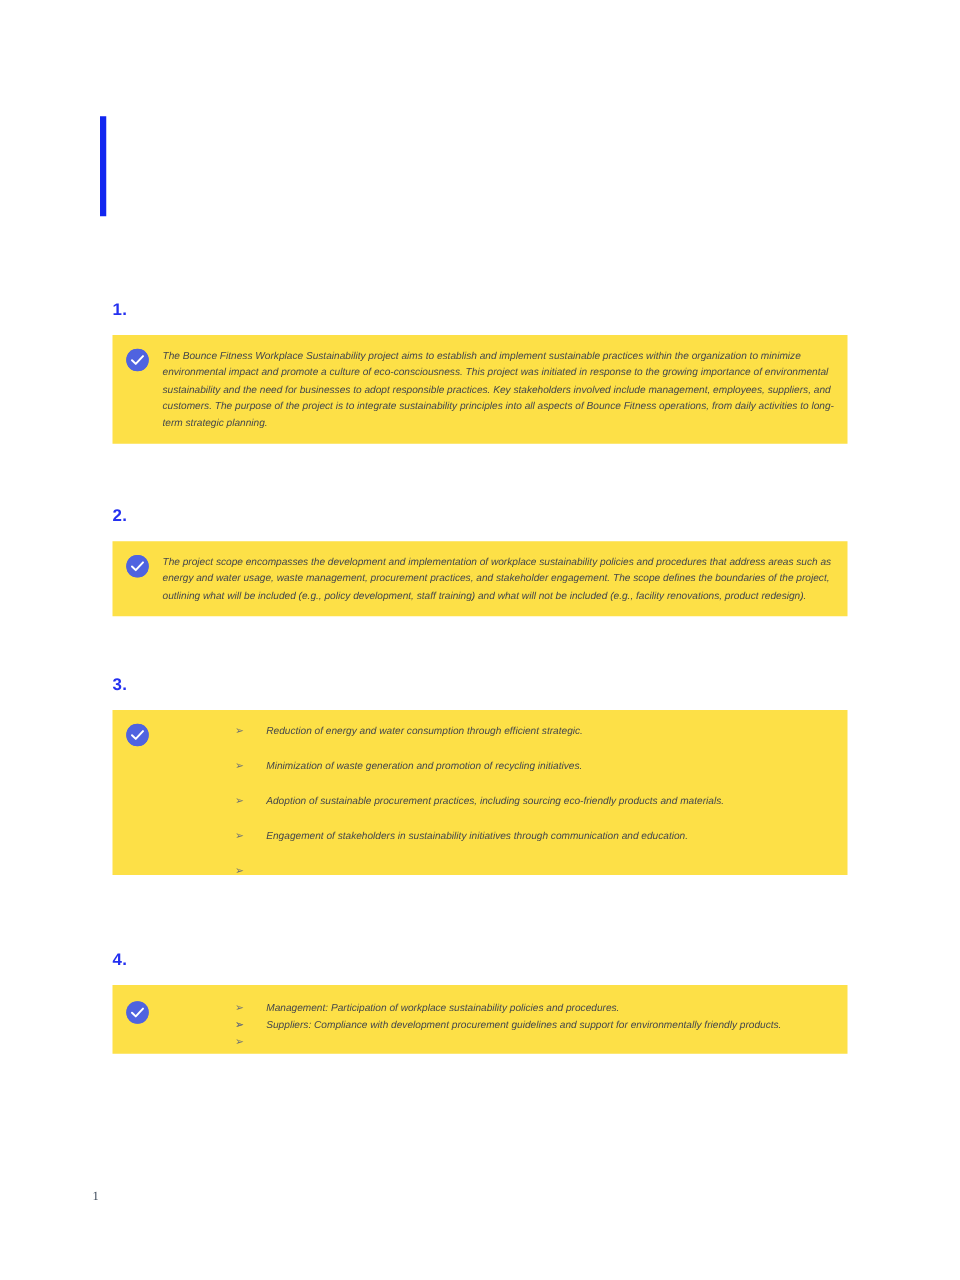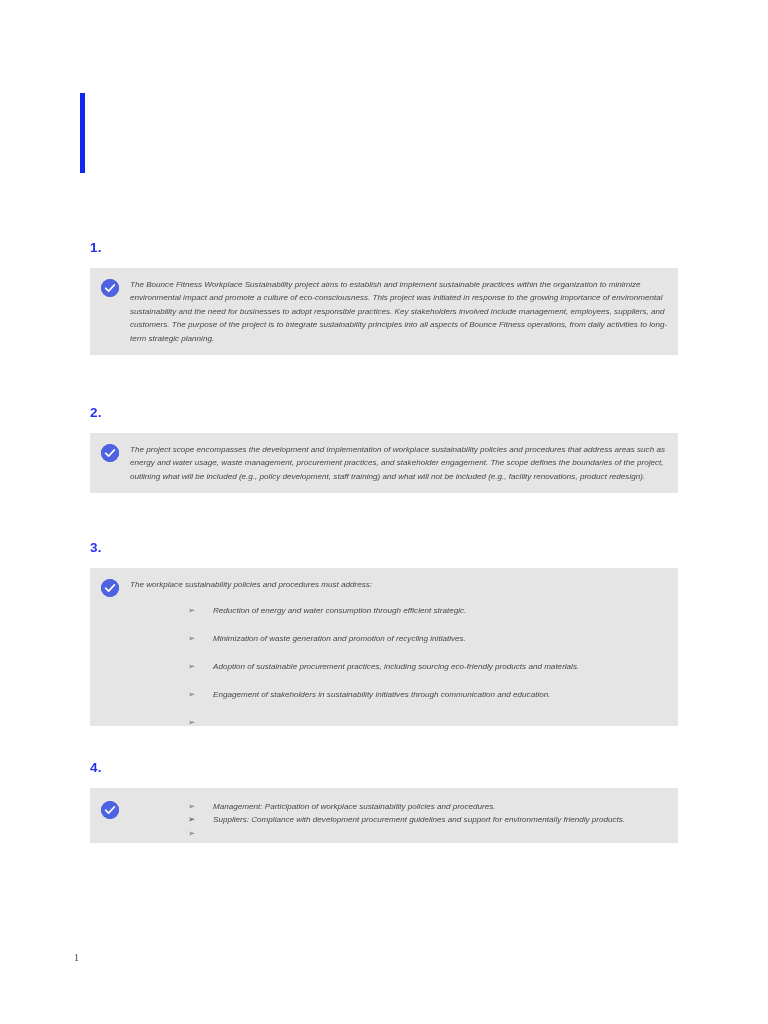--- a/index.html
+++ b/index.html
@@ -48,21 +48,21 @@
     color: #2430f0;
     font-family: "Liberation Sans", sans-serif;
     font-weight: bold;
     font-size: 13.5px;
     line-height: 16px;
     margin: 0 0 12px 0;
     letter-spacing: 0.2px;
   }
 
   .callout {
-    background: #e5e5e5;
+    background: #fde047;
     position: relative;
     padding: 10px 10px 10px 40px;
     box-sizing: border-box;
     width: 588px;
   }
 
   .check-icon {
     position: absolute;
     left: 11px;
     top: 11px;
@@ -165,21 +165,20 @@
 
     <div class="section" style="top:540px;">
       <div class="section-heading">3.</div>
       <div class="callout">
         <span class="check-icon">
           <svg viewBox="0 0 18 18" xmlns="http://www.w3.org/2000/svg">
             <circle cx="9" cy="9" r="9" fill="#4f63e0"></circle>
             <path d="M4.6 9.2 L7.6 12.1 L13.4 5.9" fill="none" stroke="#ffffff" stroke-width="1.6" stroke-linecap="round" stroke-linejoin="round"></path>
           </svg>
         </span>
-        <p class="body-text intro-line">The workplace sustainability policies and procedures must address:</p>
         <ul class="arrow-list spaced">
           <li>
             <span class="marker">➢</span>
             <span>Reduction of energy and water consumption through efficient strategic.</span>
           </li>
           <li>
             <span class="marker">➢</span>
             <span>Minimization of waste generation and promotion of recycling initiatives.</span>
           </li>
           <li>

